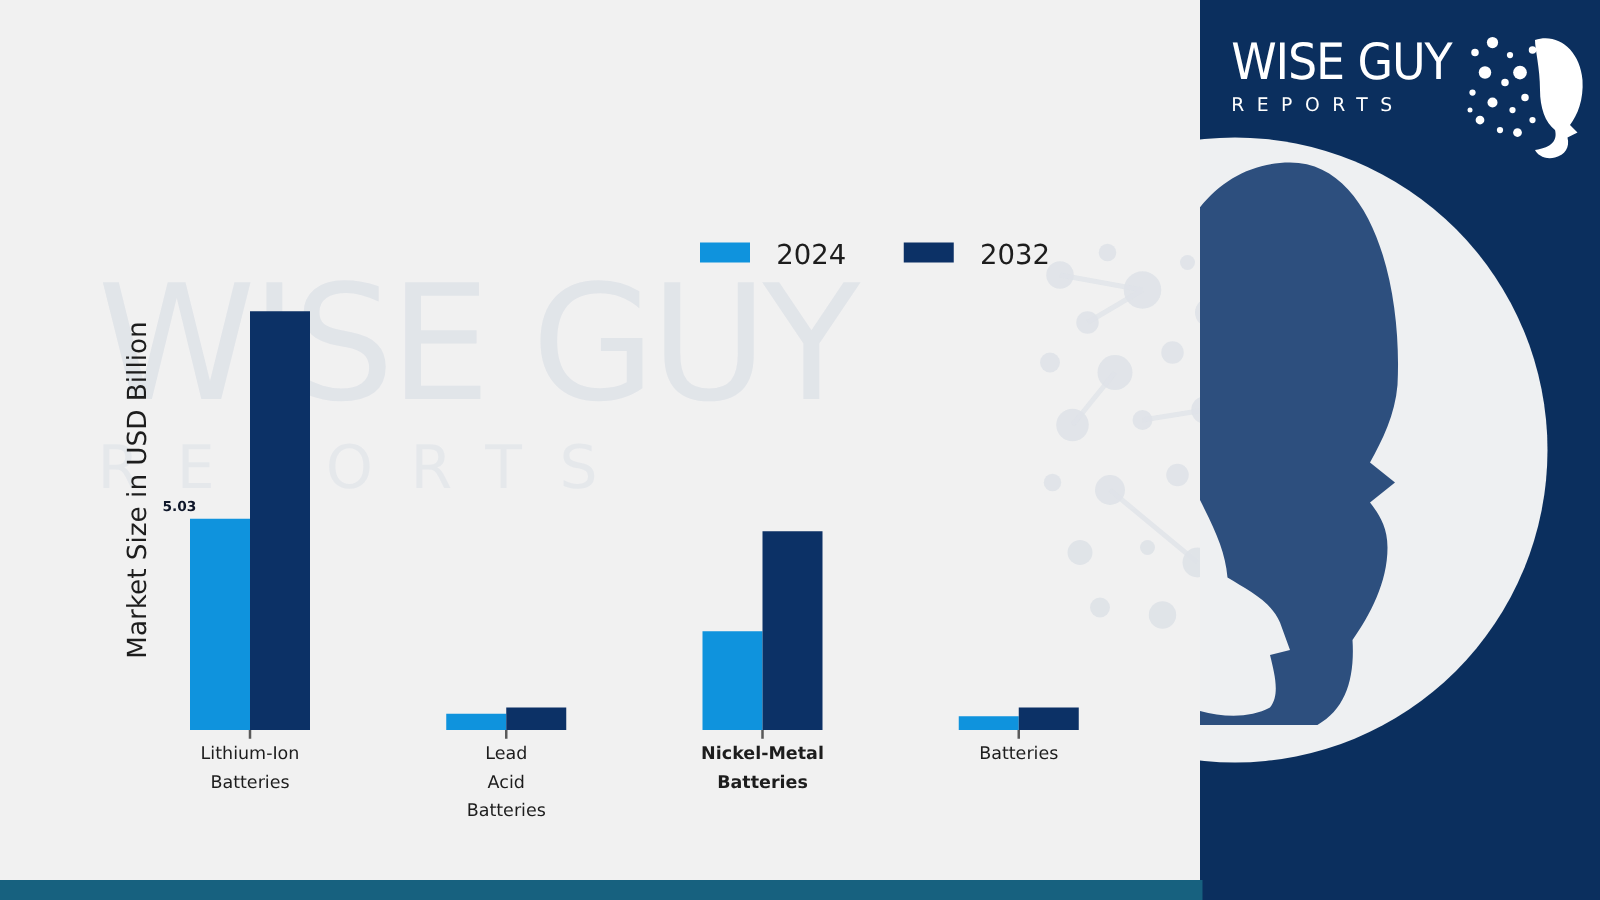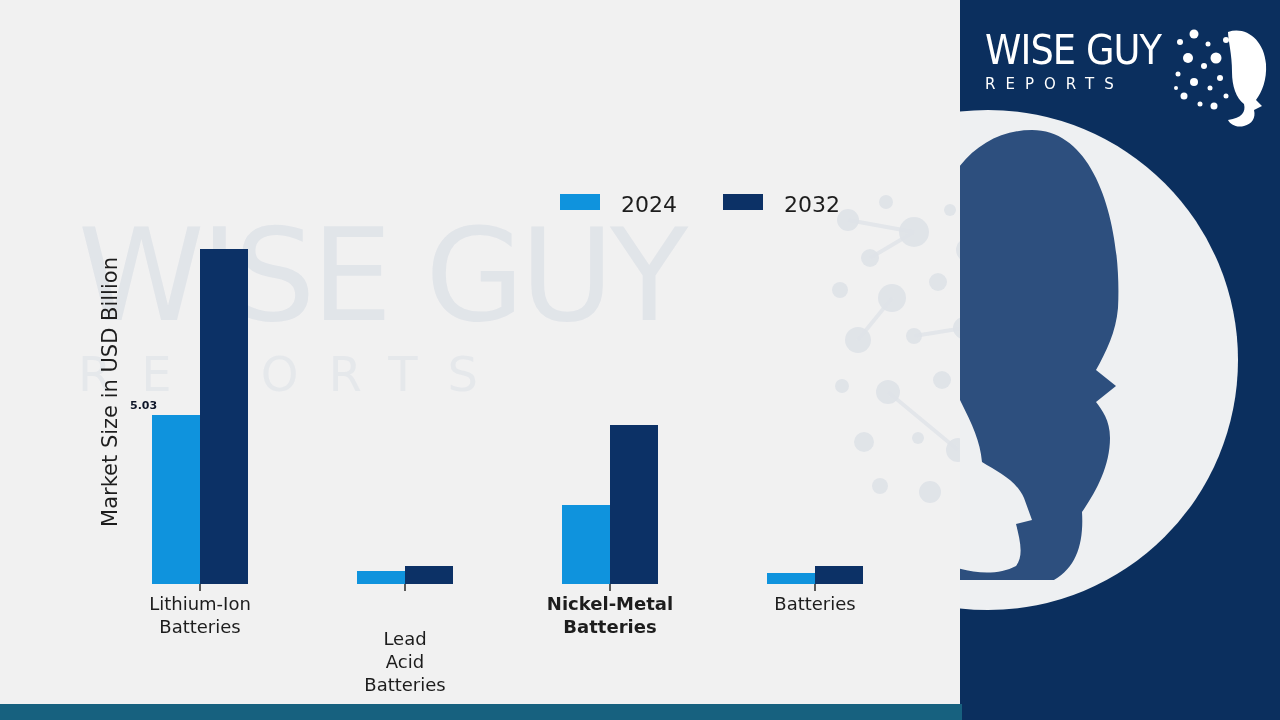--- a/index.html
+++ b/index.html
@@ -230,21 +230,21 @@
     left: 79px;
     width: 2px;
     height: 7px;
     background: #5a5a5a;
   }
   .cat-label {
     position: absolute;
     top: 392px;
     width: 220px;
     text-align: center;
-    font-size: 18px;
+    font-size: 14px;
     color: #1d1d1d;
     line-height: 23px;
   }
 </style>
 </head>
 <body>
 
 <div id="page">
 
   <div class="canvas-bg"></div>
@@ -313,21 +313,21 @@
         <div class="tick"></div>
         <div class="cat-label" style="left: -30px;">
           <div>Lithium-Ion</div>
           <div>Batteries</div>
         </div>
       </div>
       <div class="group" style="left: 205px;">
         <div class="bar bar-2024" title="2024 Lead Acid Batteries: 0.39" style="height: 13.1368px; background: rgb(15, 147, 221);"></div>
         <div class="bar bar-2032" title="2032 Lead Acid Batteries: 0.53" style="height: 17.8526px; background: rgb(12, 49, 102);"></div>
         <div class="tick"></div>
-        <div class="cat-label" style="left: -30px; margin-top: 35px;">
+        <div class="cat-label" style="left: -30px;">
           <div>Lead</div>
           <div>Acid</div>
           <div>Batteries</div>
         </div>
       </div>
       <div class="group" style="left: 410px;">
         <div class="bar bar-2024" title="2024 Nickel-Metal Hydride Batteries: 2.34" style="height: 78.8211px; background: rgb(15, 147, 221);"></div>
         <div class="bar bar-2032" title="2032 Nickel-Metal Hydride Batteries: 4.71" style="height: 158.653px; background: rgb(12, 49, 102);"></div>
         <div class="tick"></div>
         <div class="cat-label" style="left: -30px; font-weight: bold;">

